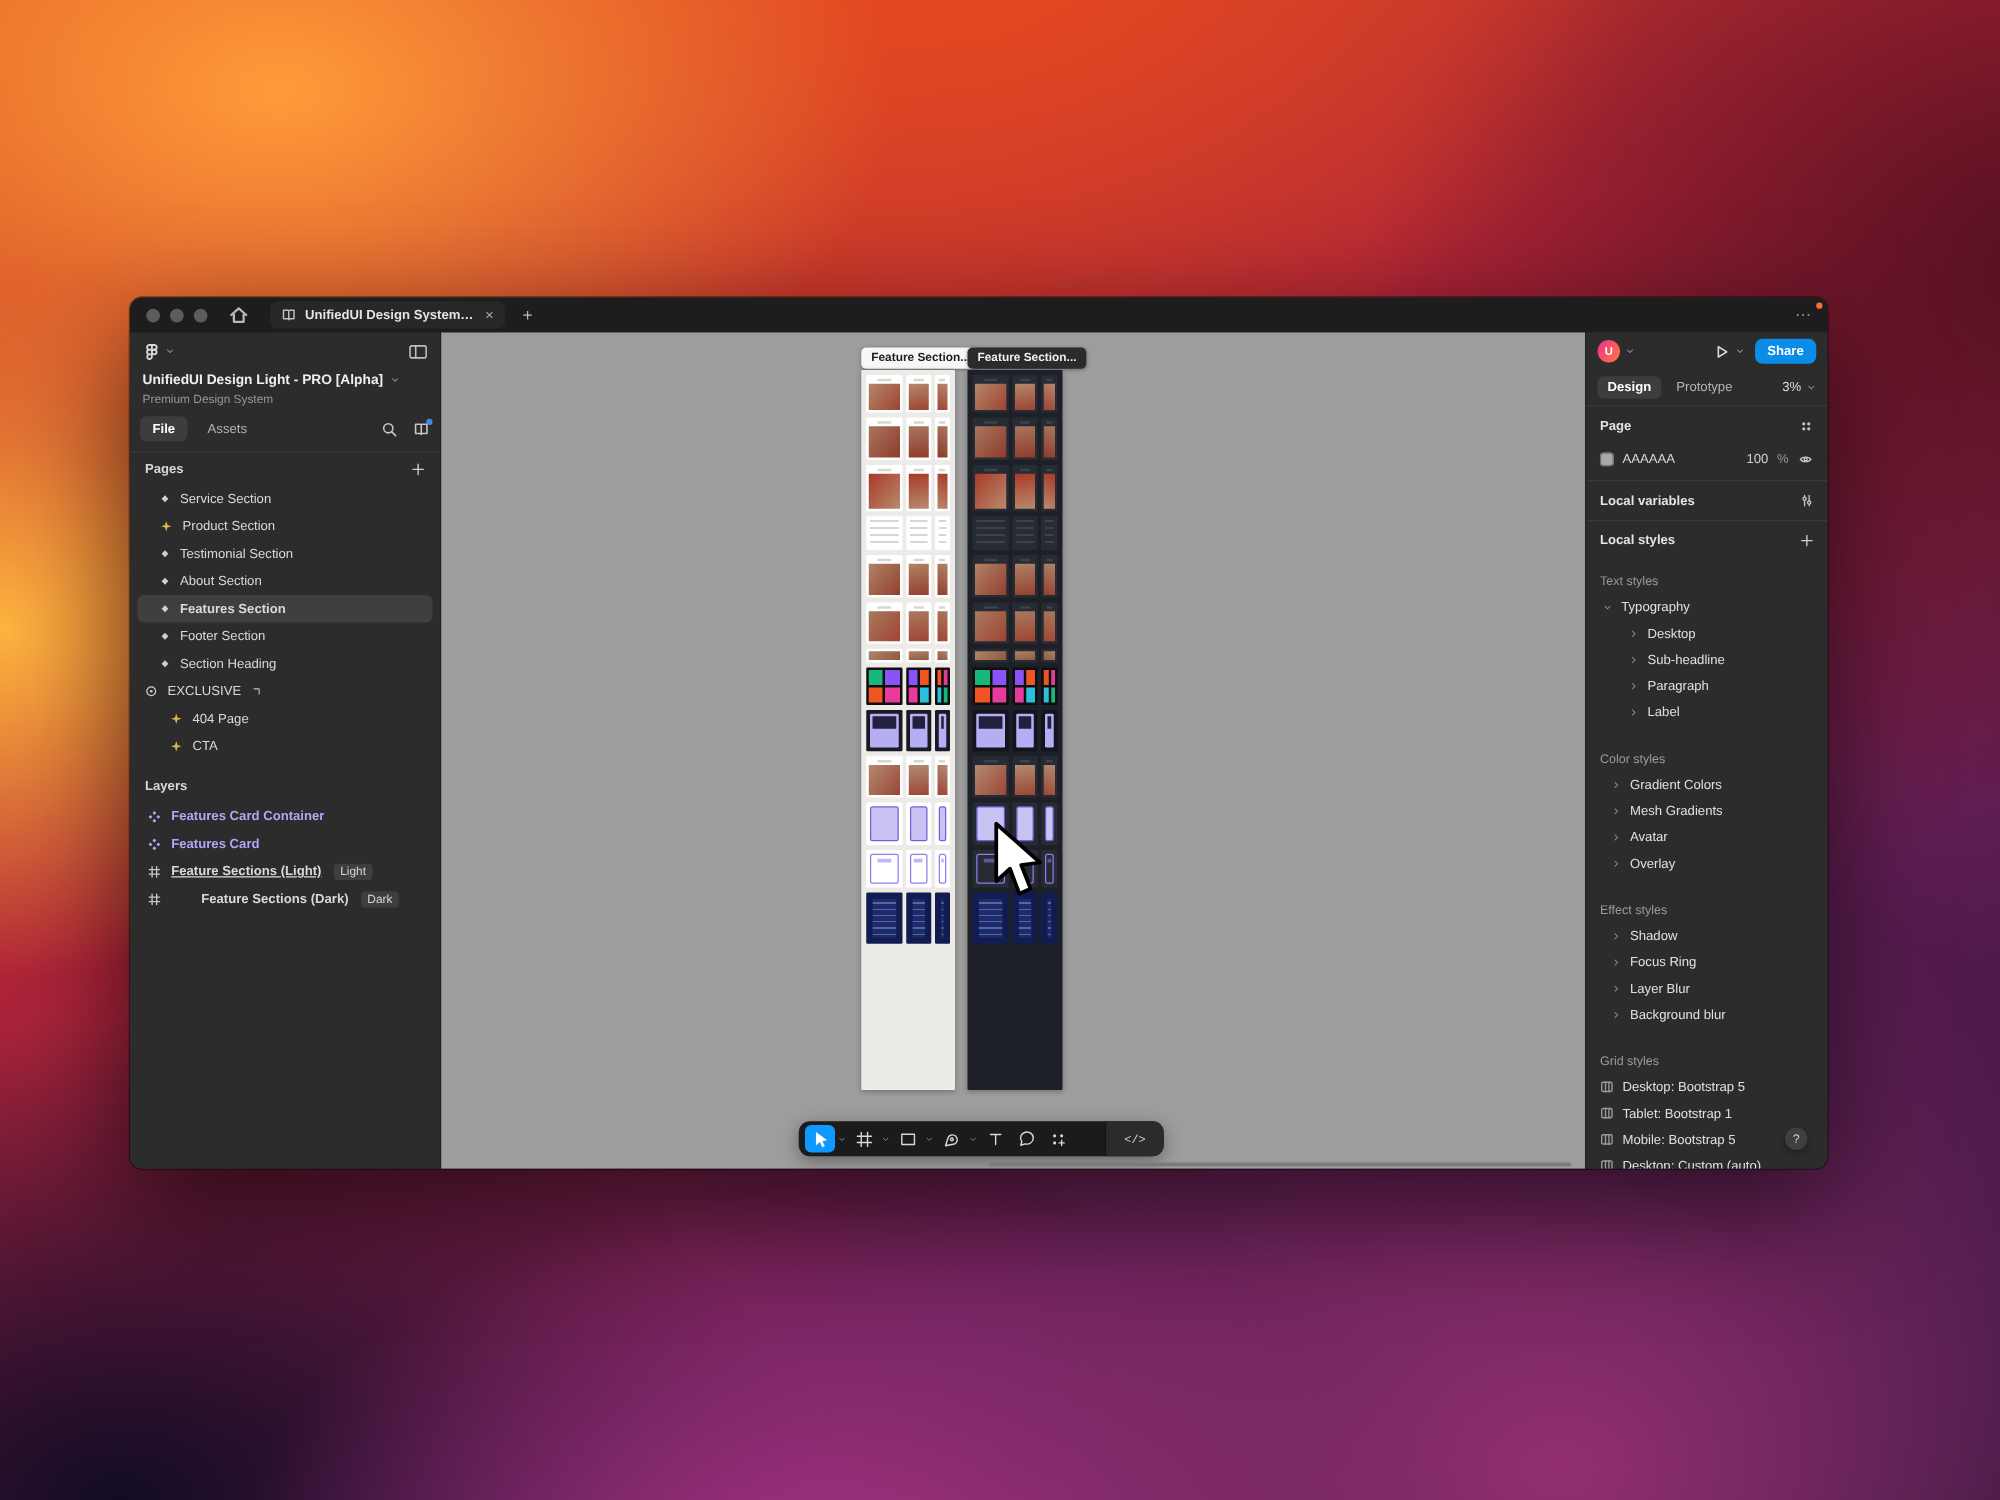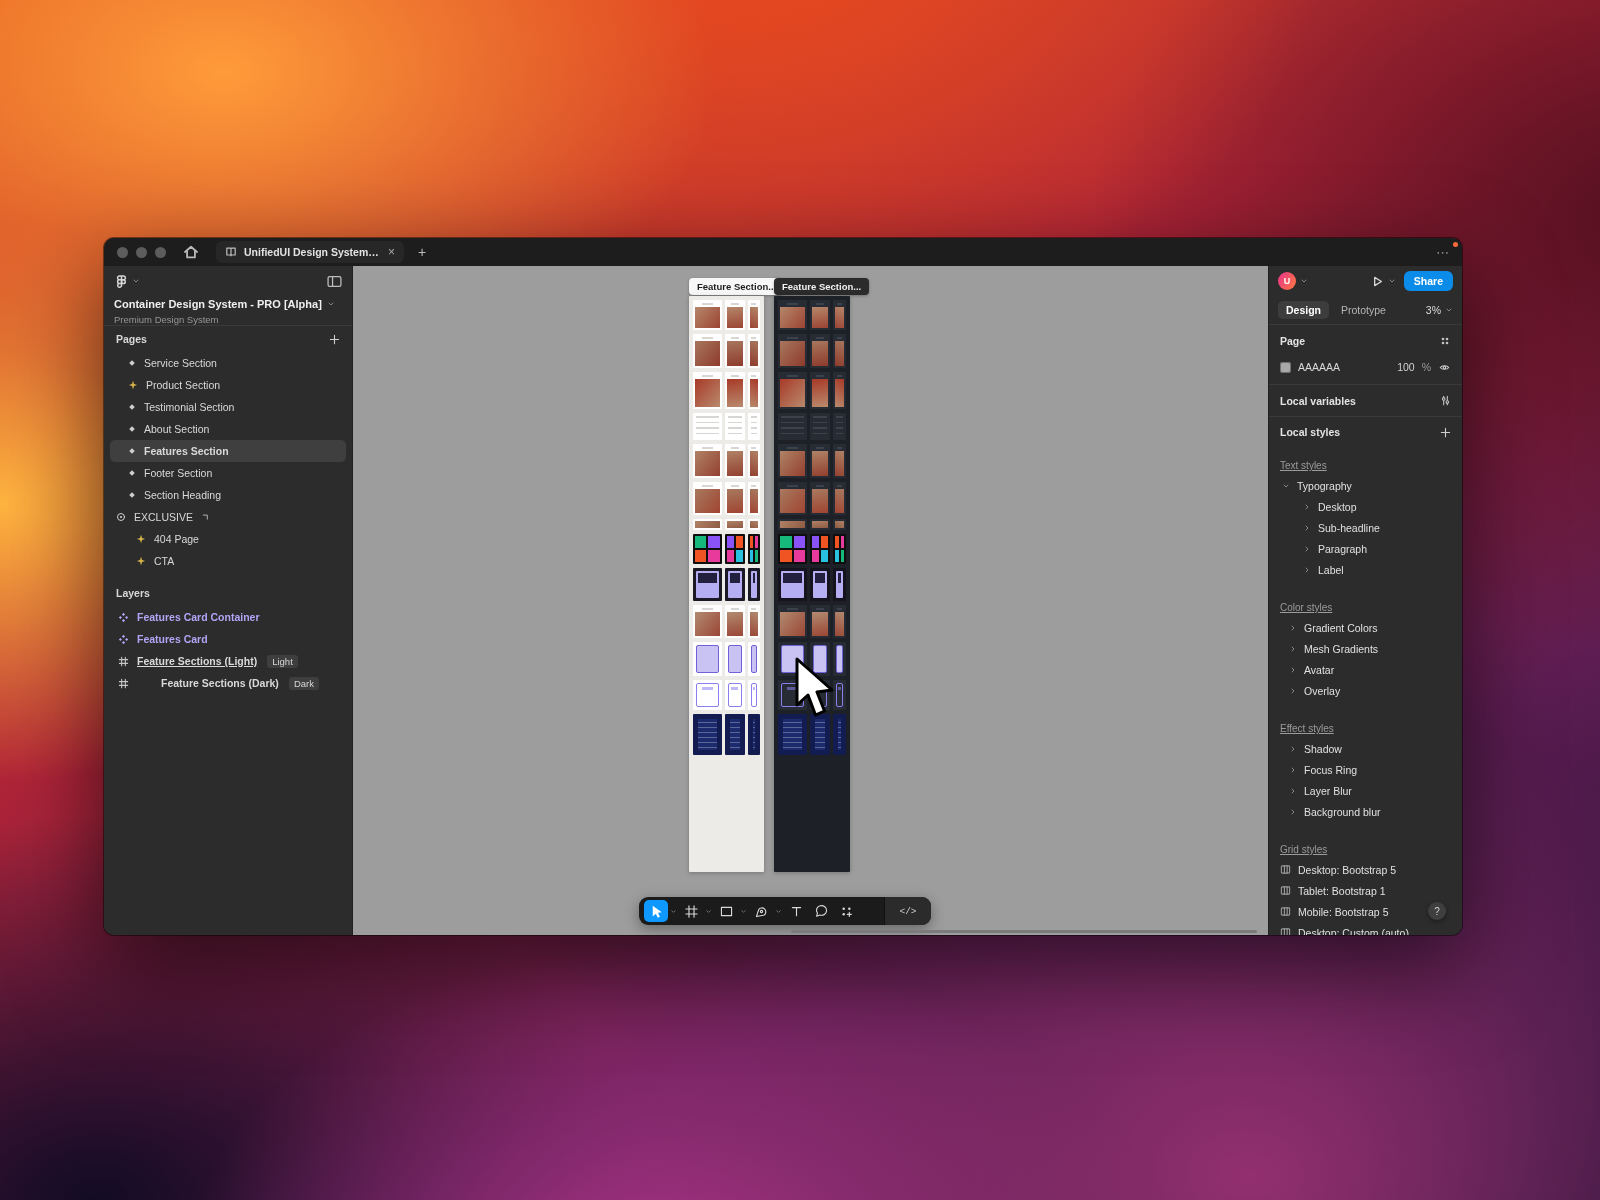--- a/index.html
+++ b/index.html
@@ -69,21 +69,21 @@
   .cursor{position:absolute;left:441px;top:391px;width:46px;height:62px;pointer-events:none;}
   
   .r-head{height:30px;display:flex;align-items:center;padding:0 9px;gap:4px;}
   .avatar{width:18px;height:18px;border-radius:50%;background:linear-gradient(120deg,#e9318c,#ff7a3d);
     color:#fff;font-size:9px;font-weight:bold;display:flex;align-items:center;justify-content:center;}
   .sharebtn{background:#0c8ce9;color:#fff;border-radius:6px;padding:4px 10px;font-size:10.5px;font-weight:bold;margin-left:4px;}
   .r-tabs{height:28px;display:flex;align-items:center;padding:0 9px;gap:4px;}
   .r-row{height:26px;display:flex;align-items:center;padding:0 11px;gap:7px;}
   .r-row .hd{font-weight:bold;color:#e3e3e3;}
   .swatch{width:11px;height:11px;border-radius:3px;background:#a8a8a8;box-shadow:inset 0 0 0 1px #6f6f6f;}
-  .subhead{height:24px;display:flex;align-items:end;padding:0 11px 4px;color:#9b9b9b;font-size:10px;text-decoration:underline;}
+  .subhead{height:24px;display:flex;align-items:end;padding:0 11px 4px;color:#9b9b9b;font-size:10px;}
   .stylerow{height:21px;display:flex;align-items:center;gap:7px;color:#e0e0e0;}
   .muted{color:#9a9a9a;}
   .helpbtn{position:absolute;right:16px;bottom:15px;width:18px;height:18px;border-radius:50%;background:#3f3f3f;
     color:#d2d2d2;font-size:10px;display:flex;align-items:center;justify-content:center;box-shadow:0 2px 5px rgba(0,0,0,.35);}
 </style>
 </head>
 <body>
 
 <div class="desktop">
   <div class="window">
@@ -132,28 +132,47 @@
           </span>
           <span class="spacer"></span>
           <span class="ic" style="width:15px;height:13px;color:#bdbdbd">
             <svg viewBox="0 0 14 12">
                 <rect x="1" y="1.5" width="12" height="9" rx="1.5"></rect>
                 <path d="M5.2 1.5v9"></path>
               </svg>
           </span>
         </div>
         <div class="s-title">
-          <span>Container Design System - PRO [Alpha]</span>
+          <span>UnifiedUI Design Light - PRO [Alpha]</span>
           <span class="ic" style="width:8px;height:8px;color:#9a9a9a">
             <svg viewBox="0 0 12 12">
                 <path d="M3 4.5 6 7.5 9 4.5"></path>
               </svg>
           </span>
         </div>
         <div class="s-sub">Premium Design System</div>
+        <div class="s-tabs">
+          <span id="nav-tabs" style="display:flex;gap:6px">
+              <span class="pilltab active">File</span>
+              <span class="pilltab">Assets</span>
+            </span>
+          <span class="spacer"></span>
+          <span class="ic" style="width:13px;height:13px;color:#c4c4c4">
+            <svg viewBox="0 0 12 12">
+                <circle cx="5.2" cy="5.2" r="3.4"></circle>
+                <path d="M7.8 7.8 10.6 10.6"></path>
+              </svg>
+          </span>
+          <span class="ic" style="width:14px;height:13px;color:#c4c4c4;position:relative;margin-left:6px">
+            <svg viewBox="0 0 12 12">
+                <path d="M1.8 2.2h3.4c.6 0 .8.4.8.8v6.8c0-.5-.4-.8-.9-.8H1.8V2.2zM10.2 2.2H6.8c-.6 0-.8.4-.8.8v6.8c0-.5.4-.8.9-.8h3.3V2.2z"></path>
+              </svg>
+            <span style="position:absolute;right:-2px;top:-2px;width:5px;height:5px;border-radius:50%;background:#3f8ae0"></span>
+          </span>
+        </div>
         <div class="divider"></div>
         <div class="sec-head">
           <span>Pages</span>
           <span class="spacer"></span>
           <span class="ic" style="width:11px;height:11px;color:#cfcfcf">
             <svg viewBox="0 0 12 12">
                 <path d="M6 1.5v9M1.5 6h9"></path>
               </svg>
           </span>
         </div>

